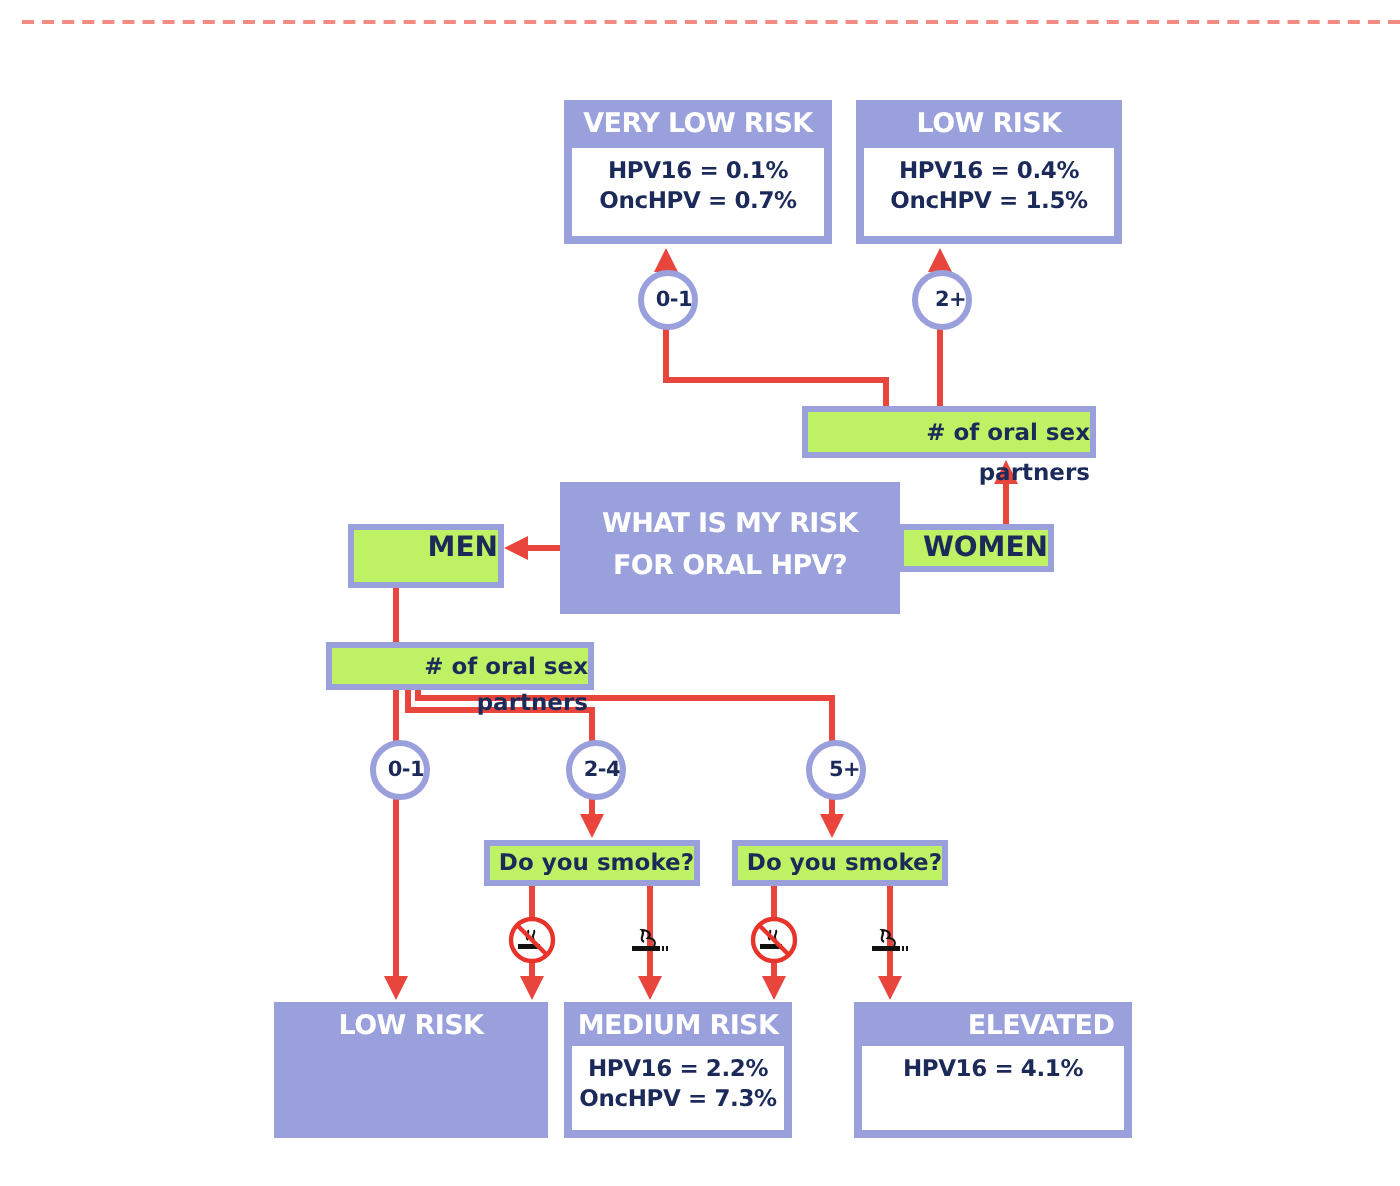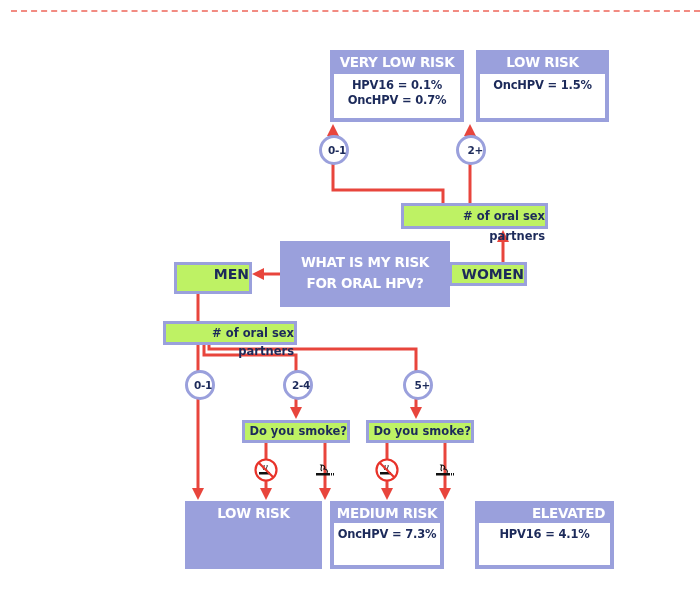--- a/index.html
+++ b/index.html
@@ -1,19 +1,19 @@
 <!DOCTYPE html>
 <html><head>
 <meta charset="utf-8">
 <style>
   html, body { margin:0; padding:0; background:#ffffff; }
   body { width:700px; height:593px; position:relative; overflow:hidden; font-family:"DejaVu Sans", sans-serif; }
   #canvas { position:absolute; left:0; top:0; width:700px; height:593px; }
   .dash { position:absolute; left:11px; top:10px; width:689px; height:0; border-top:2px dashed #f28b82; }
-  .result { position:absolute; background:#9aa0dc; box-sizing:border-box;margin-left:48px; }
+  .result { position:absolute; background:#9aa0dc; box-sizing:border-box; }
   .result .hdr { color:#fff; font-weight:bold; text-align:center; font-size:13.5px; letter-spacing:-0.3px; height:22px; line-height:24px; }
   .result .body { position:absolute; left:4px; right:4px; bottom:4px; background:#fff; color:#1c2a5a; font-weight:bold; font-size:11.5px; text-align:center; line-height:15px; padding-top:4px; letter-spacing:-0.2px; }
   .lbl { position:absolute; box-sizing:border-box; border:3px solid #9aa0dc; background:#bef264; color:#1c2a5a; font-weight:bold; text-align:right; }
   .q { position:absolute; background:#9aa0dc; color:#fff; font-weight:bold; text-align:center; font-size:13.5px; line-height:21px; letter-spacing:-0.3px; box-sizing:border-box; padding-top:11px; }
   .circ { position:absolute; width:24px; height:24px; margin-left:-14px; margin-top:-14px; border:3px solid #9aa0dc; border-radius:50%; background:#fff; color:#1c2a5a; font-weight:bold; font-size:10.5px; text-align:right; line-height:24px; letter-spacing:-0.3px; }
   .icon { position:absolute; width:24px; height:24px; margin-left:-12px; margin-top:-12px; }
 </style>
 </head>
 <body>
 
@@ -54,20 +54,21 @@
 <div class="result" style="left:282px;top:50px;width:134px;height:72px;">
   <div class="hdr">VERY LOW RISK</div>
   <div class="body" style="height:40px;">
     <div>HPV16 = 0.1%</div>
     <div>OncHPV = 0.7%</div>
   </div>
 </div>
 <div class="result" style="left:428px;top:50px;width:133px;height:72px;">
   <div class="hdr">LOW RISK</div>
   <div class="body" style="height:40px;">
+    <div>HPV16 = 0.4%</div>
     <div>OncHPV = 1.5%</div>
   </div>
 </div>
 
 <div class="circ" style="left:333px;top:149px;">0-1</div>
 <div class="circ" style="left:470px;top:149px;">2+</div>
 
 <div class="lbl" style="left:401px;top:203px;width:147px;height:26px;font-size:11.5px;line-height:20px;"># of oral sex partners</div>
 
 <div class="q" style="left:280px;top:241px;width:170px;height:66px;">
@@ -111,20 +112,21 @@
   <rect x="20" y="15" width="1" height="2.5" fill="#111"></rect>
   <path d="M9 13 c-3 -2 1 -4 -1 -6 c3 0 5 2 3 4 c3 0 4 2 3 4" stroke="#111" stroke-width="1.1" fill="none"></path>
 </svg>
 
 <div class="result" style="left:137px;top:501px;width:137px;height:68px;">
   <div class="hdr">LOW RISK</div>
 </div>
 <div class="result" style="left:282px;top:501px;width:114px;height:68px;">
   <div class="hdr">MEDIUM RISK</div>
   <div class="body" style="height:38px;">
+    <div>HPV16 = 2.2%</div>
     <div>OncHPV = 7.3%</div>
   </div>
 </div>
 <div class="result" style="left:427px;top:501px;width:139px;height:68px;padding-left:48px;">
   <div class="hdr">ELEVATED RISK</div>
   <div class="body" style="height:38px;">
     <div>HPV16 = 4.1%</div>
   </div>
 </div>
 

